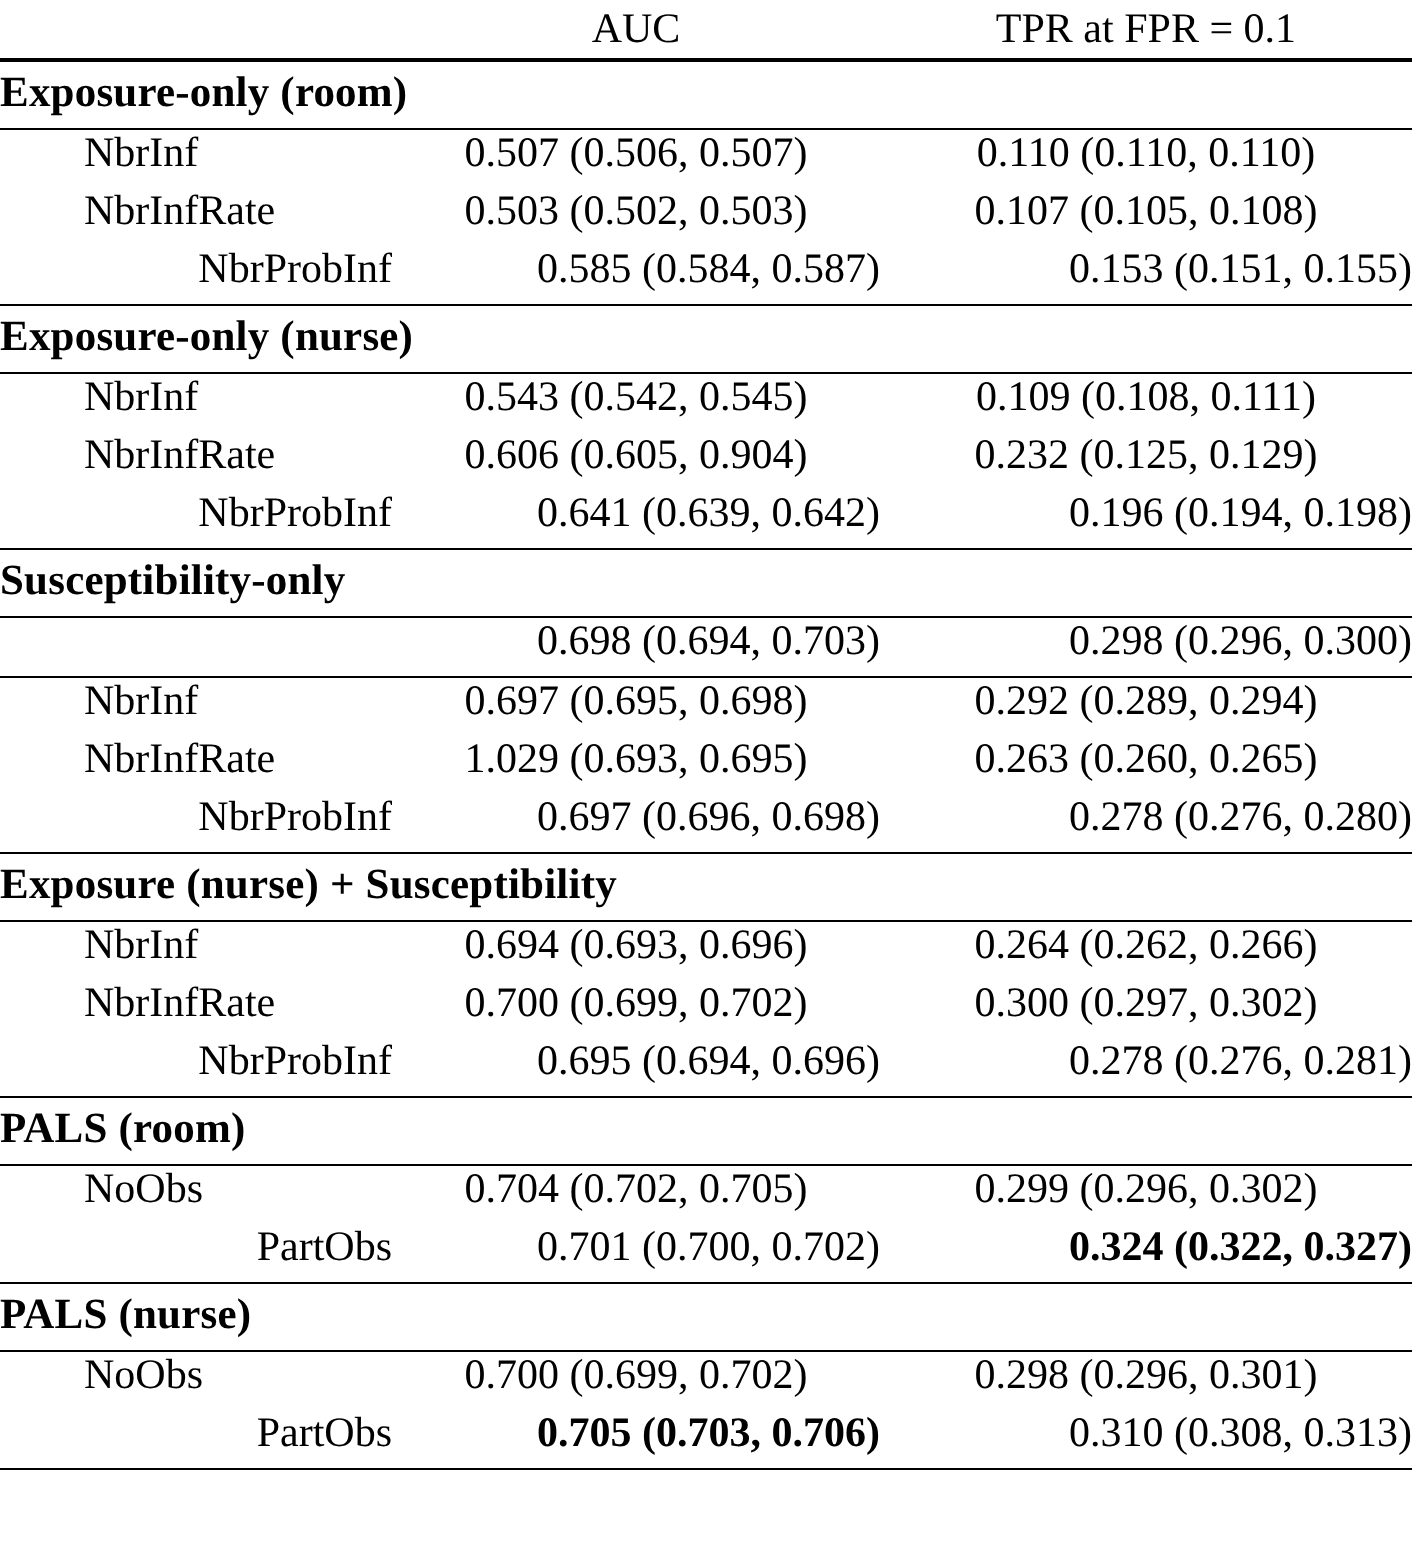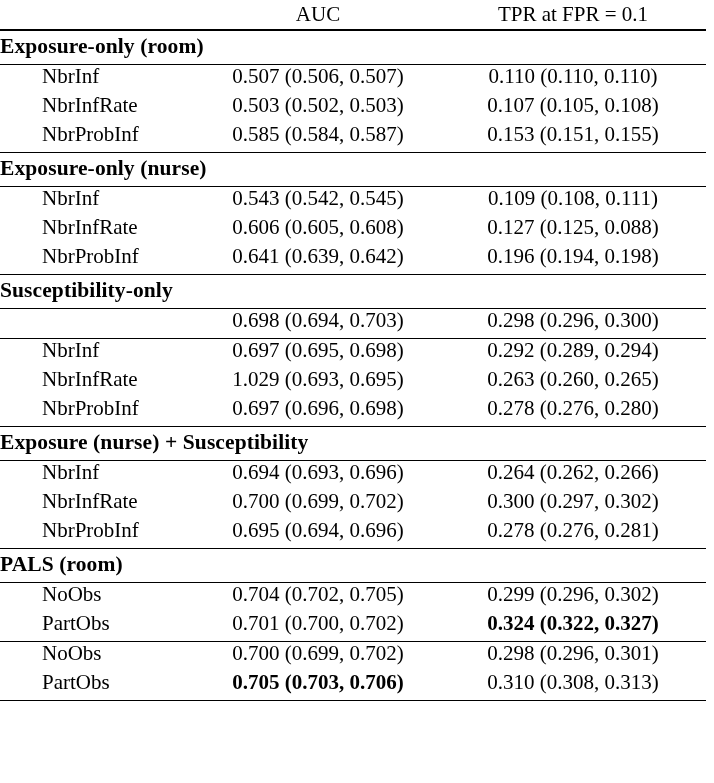--- a/index.html
+++ b/index.html
@@ -37,20 +37,21 @@
   col.c-tpr   { width: 266px; }
 
   
   tr.rule-below > td,
   tr.rule-below > th {
     border-bottom: 2px solid #000;
   }
   tr.thin-rule-below > td,
   tr.thin-rule-below > th {
     border-bottom: 1.6px solid #000;
+    text-align: right;
   }
 
   
   tr.header-row th {
     font-weight: normal;
     text-align: center;
     padding: 1px 0 4px 0;
     vertical-align: bottom;
     font-size: 21px;
   }
@@ -127,22 +128,22 @@
         <tr class="section-row thin-rule-below">
           <td colspan="3">Exposure-only (nurse)</td>
         </tr>
         <tr class="data-row">
           <td class="cell-label">NbrInf</td>
           <td class="cell-auc">0.543 (0.542, 0.545)</td>
           <td class="cell-tpr">0.109 (0.108, 0.111)</td>
         </tr>
         <tr class="data-row">
           <td class="cell-label">NbrInfRate</td>
-          <td class="cell-auc">0.606 (0.605, 0.608)</td>
-          <td class="cell-tpr">0.127 (0.125, 0.088)</td>
+          <td class="cell-auc">0.606 (0.605, 0.904)</td>
+          <td class="cell-tpr">0.232 (0.125, 0.129)</td>
         </tr>
         <tr class="data-row thin-rule-below">
           <td class="cell-label">NbrProbInf</td>
           <td class="cell-auc">0.641 (0.639, 0.642)</td>
           <td class="cell-tpr">0.196 (0.194, 0.198)</td>
         </tr>
         <tr class="section-row thin-rule-below">
           <td colspan="3">Susceptibility-only</td>
         </tr>
         <tr class="data-row thin-rule-below">
@@ -189,20 +190,23 @@
         <tr class="data-row">
           <td class="cell-label">NoObs</td>
           <td class="cell-auc">0.704 (0.702, 0.705)</td>
           <td class="cell-tpr">0.299 (0.296, 0.302)</td>
         </tr>
         <tr class="data-row thin-rule-below">
           <td class="cell-label">PartObs</td>
           <td class="cell-auc">0.701 (0.700, 0.702)</td>
           <td class="cell-tpr bold-val">0.324 (0.322, 0.327)</td>
         </tr>
+        <tr class="section-row thin-rule-below">
+          <td colspan="3">PALS (nurse)</td>
+        </tr>
         <tr class="data-row">
           <td class="cell-label">NoObs</td>
           <td class="cell-auc">0.700 (0.699, 0.702)</td>
           <td class="cell-tpr">0.298 (0.296, 0.301)</td>
         </tr>
         <tr class="data-row thin-rule-below">
           <td class="cell-label">PartObs</td>
           <td class="cell-auc bold-val">0.705 (0.703, 0.706)</td>
           <td class="cell-tpr">0.310 (0.308, 0.313)</td>
         </tr>

